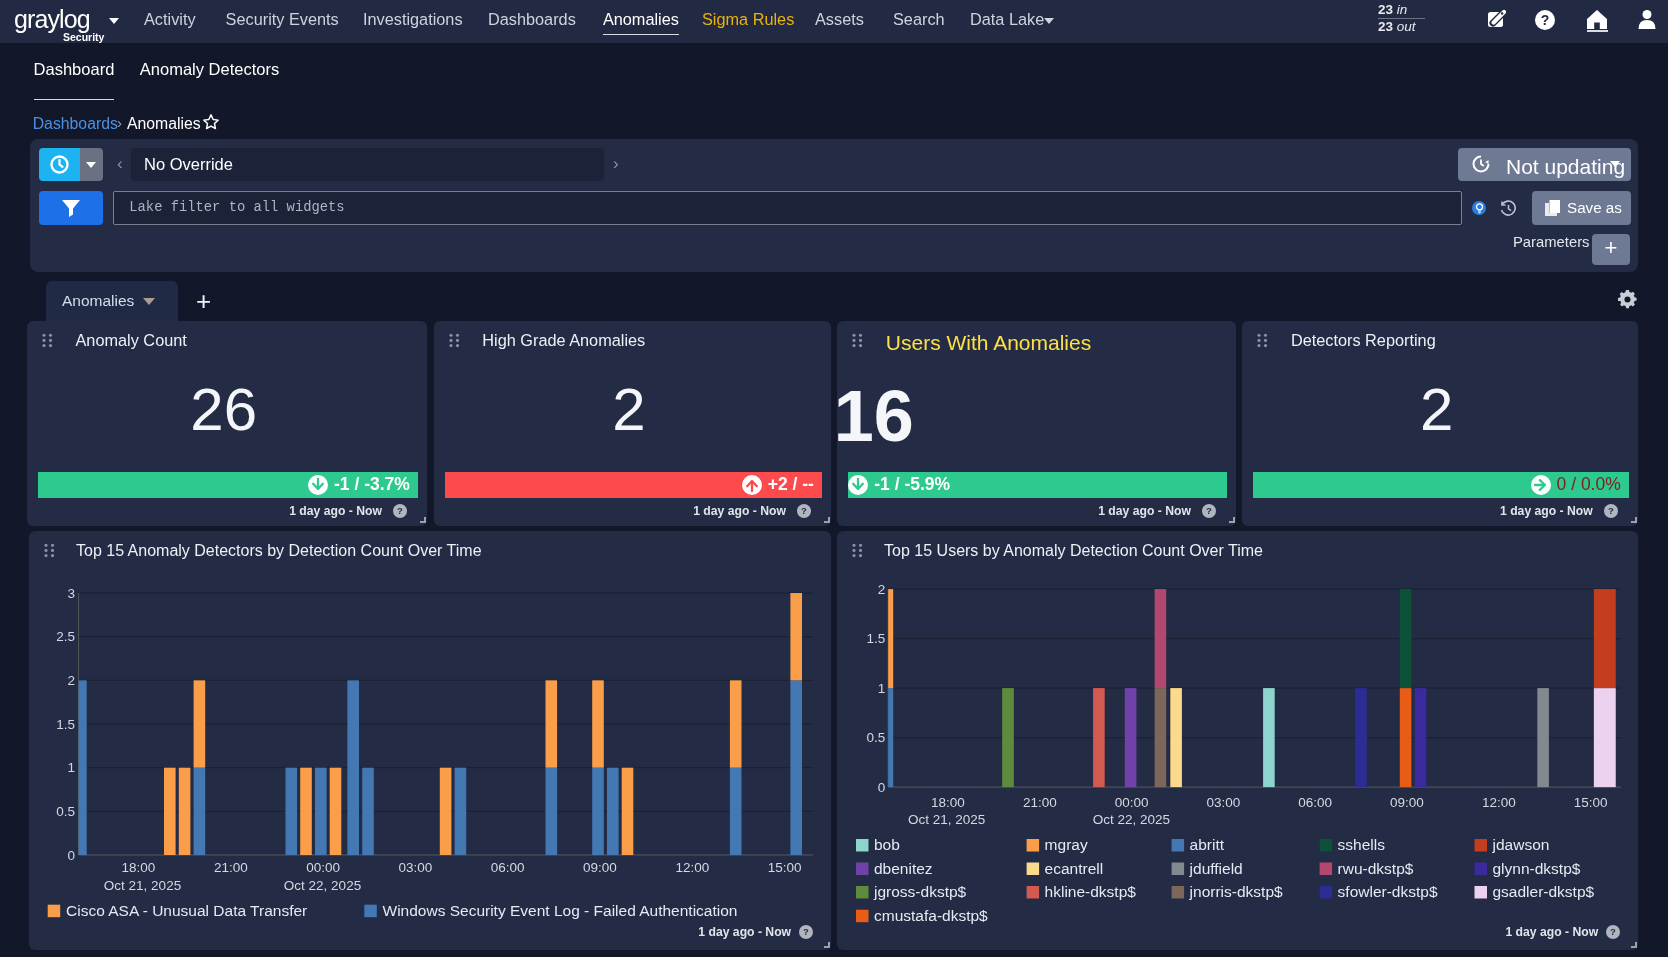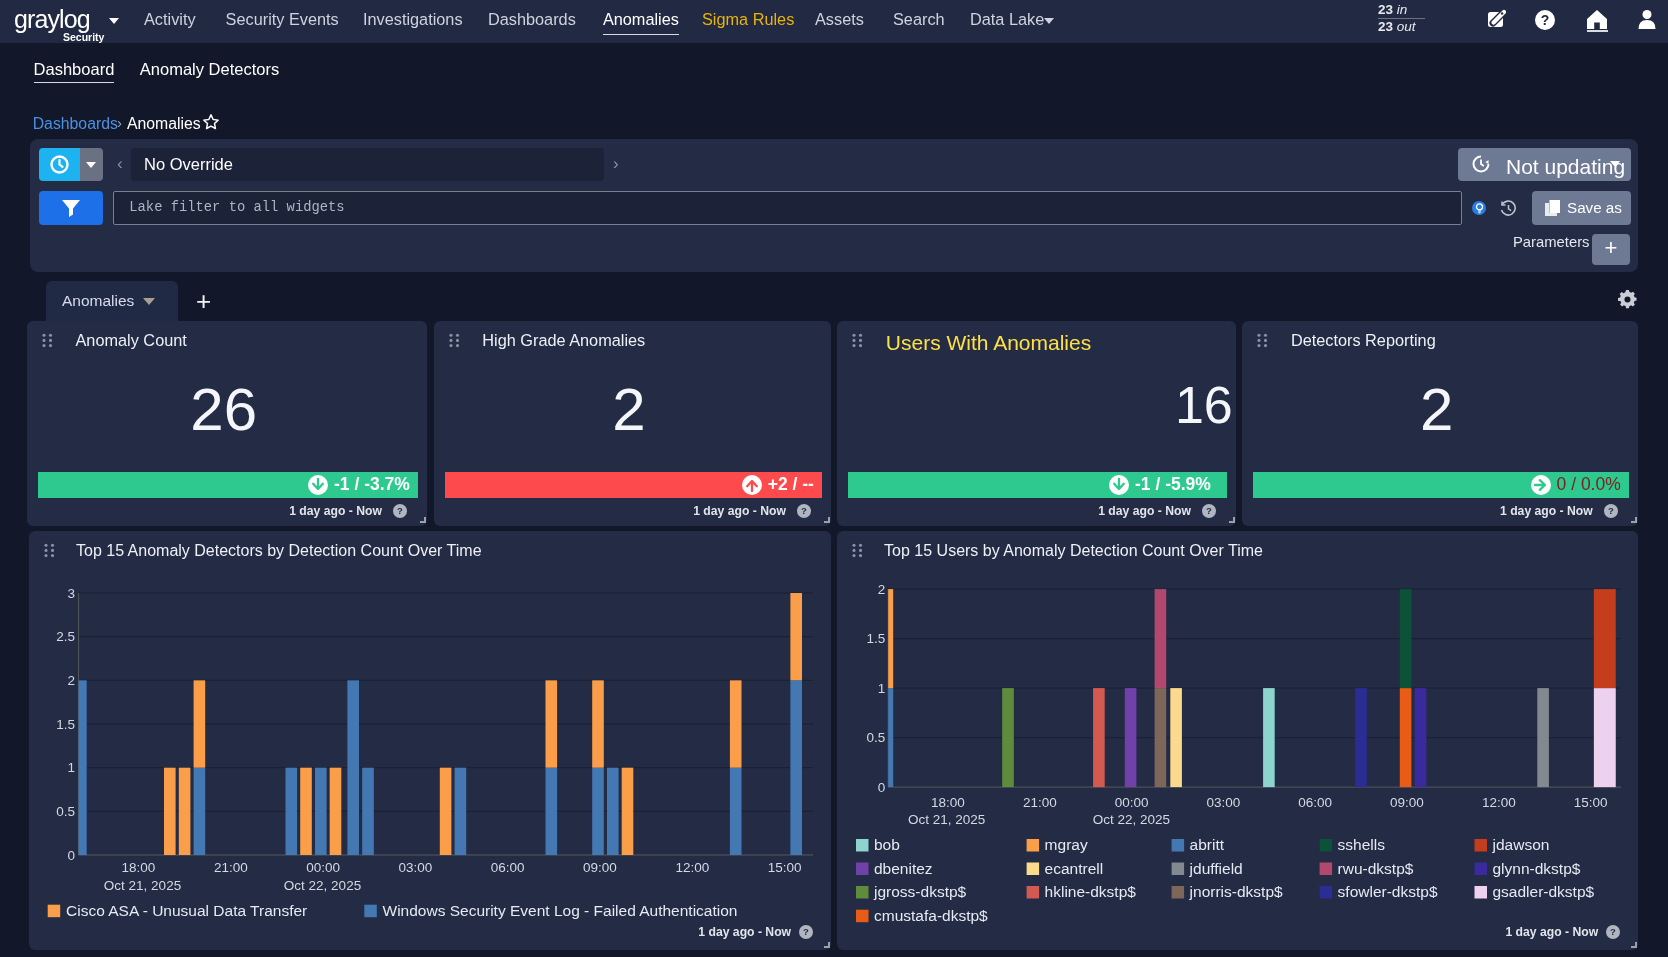--- a/index.html
+++ b/index.html
@@ -37,21 +37,21 @@
     <text x="11" y="16" font-size="14" font-weight="700" text-anchor="middle" fill="#222a43">?</text>
   </svg>
 <svg class="a" style="left:1586px;top:9px" width="22" height="22" viewBox="0 0 22 22">
     <path d="M11 1 L21 10 V20 H13.8 V13.5 H8.2 V20 H1 V10 z" fill="#fff"></path>
   </svg>
 <div class="a" style="left:1587px;top:29.5px;width:21px;height:2px;background:#d8dbe2"></div>
 <svg class="a" style="left:1637px;top:8px" width="20" height="22" viewBox="0 0 20 22">
     <circle cx="10" cy="6.5" r="4.5" fill="#fff"></circle>
     <path d="M1.5 21 q0 -9 8.5 -9 q8.5 0 8.5 9 z" fill="#fff"></path>
   </svg>
-<div class="a" style="left:33.6px;top:60px;font-size:16.5px;color:#fff;border-bottom:1.5px solid #d8dbe2;padding-bottom:3px">Dashboard</div>
+<div class="a" style="left:33.6px;top:60px;font-size:16.5px;color:#fff;border-bottom:1.5px solid #d8dbe2;padding-bottom:20px">Dashboard</div>
 <div class="a" style="left:139.8px;top:60px;font-size:16.5px;color:#fff">Anomaly Detectors</div>
 <div class="a" style="left:32.7px;top:114.5px;font-size:15.8px;color:#4d90e2">Dashboards</div>
 <div class="a" style="left:117px;top:114px;font-size:15px;color:#9aa2b5">›</div>
 <div class="a" style="left:127px;top:114.5px;font-size:15.8px;color:#fff">Anomalies</div>
 <svg class="a" style="left:202px;top:112.5px" width="18" height="18" viewBox="0 0 24 24">
     <path d="M12 2.5 L14.9 8.6 L21.5 9.5 L16.7 14.1 L17.9 20.7 L12 17.5 L6.1 20.7 L7.3 14.1 L2.5 9.5 L9.1 8.6 z" fill="none" stroke="#fff" stroke-width="2" stroke-linejoin="round"></path>
   </svg>
 <div class="a" style="left:30px;top:139px;width:1608px;height:133px;background:#232b45;border-radius:8px"></div>
 <div class="a" style="left:39px;top:147.5px;width:41px;height:33.5px;background:#1cb3f0;border-radius:4px 0 0 4px">
     <svg style="position:absolute;left:11px;top:7px" width="19" height="19" viewBox="0 0 19 19">
@@ -159,22 +159,22 @@
 <div class="a" style="left:837.3px;top:320.5px;width:399.0px;height:205px;background:#232b45;border-radius:6px"></div>
 <svg class="a" style="left:852.3px;top:333.0px" width="11" height="15" viewBox="0 0 11 15">
     <circle cx="2.0" cy="2.2" r="1.55" fill="#8b92a3"></circle>
     <circle cx="8.5" cy="2.2" r="1.55" fill="#8b92a3"></circle>
     <circle cx="2.0" cy="7.4" r="1.55" fill="#8b92a3"></circle>
     <circle cx="8.5" cy="7.4" r="1.55" fill="#8b92a3"></circle>
     <circle cx="2.0" cy="12.6" r="1.55" fill="#8b92a3"></circle>
     <circle cx="8.5" cy="12.6" r="1.55" fill="#8b92a3"></circle>
   </svg>
 <div class="a" style="left:885.8px;top:330.5px;font-size:21px;color:#fde047">Users With Anomalies</div>
-<div class="a" style="left:833.8px;top:375px;width:399.0px;text-align:right;font-size:52px;color:#f4f6fa;font-weight:400">16</div>
-<div class="a" style="left:848.3px;top:471.5px;width:378.6px;height:26px;background:#2ec98f;display:flex;align-items:center;justify-content:flex-end;padding-right:16px">
+<div class="a" style="left:833.8px;top:375px;width:399.0px;text-align:left;font-size:72px;color:#f4f6fa;font-weight:700">16</div>
+<div class="a" style="left:848.3px;top:471.5px;width:378.6px;height:26px;background:#2ec98f;display:flex;align-items:center;padding-right:16px">
 <svg width="20" height="20" viewBox="0 0 10 10" style="margin-right:6px">
       <circle cx="5" cy="5" r="5" fill="#fff"></circle>
       <path d="M5 2 v4.4 M2.6 4.4 L5 7 L7.4 4.4" stroke="#2ec98f" stroke-width="1.15" fill="none" stroke-linecap="round" stroke-linejoin="round"></path>
     </svg>
 <span style="color:#fff;font-size:17.5px;font-weight:700">-1 / -5.9%</span>
   </div>
 <div class="a" style="left:837.3px;top:504px;width:379.0px;text-align:right;color:#e2e5ea;font-size:12.2px;font-weight:700">1 day ago - Now
 <svg width="14" height="14" viewBox="0 0 14 14" style="vertical-align:-3px;margin-left:8px">
       <circle cx="7" cy="7" r="7" fill="#b0b5c0"></circle>
       <text x="7" y="10.4" font-size="9.5" font-weight="700" text-anchor="middle" fill="#232b45">?</text>

